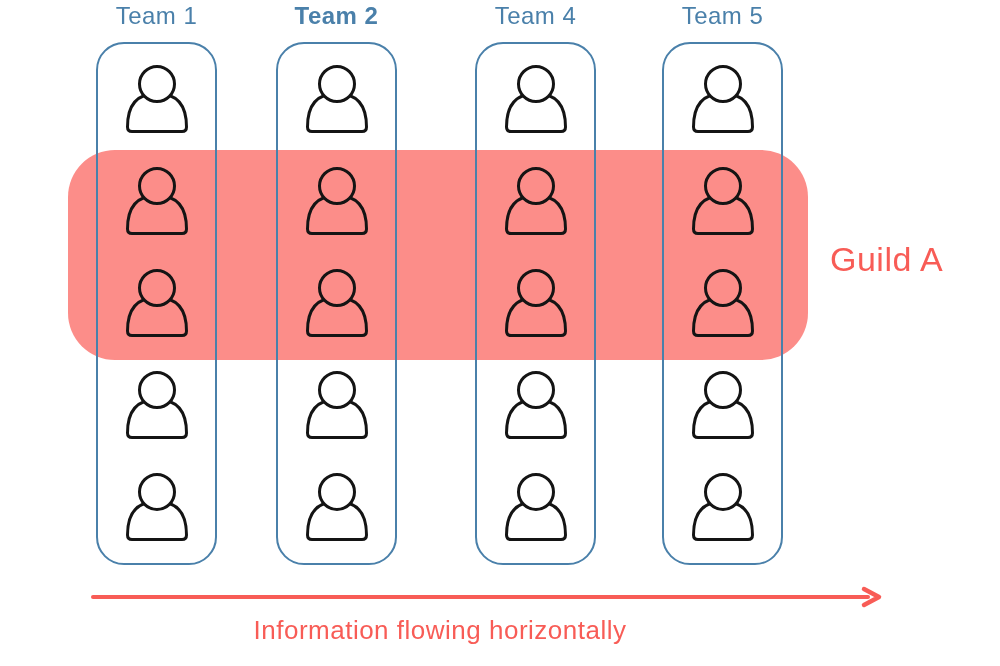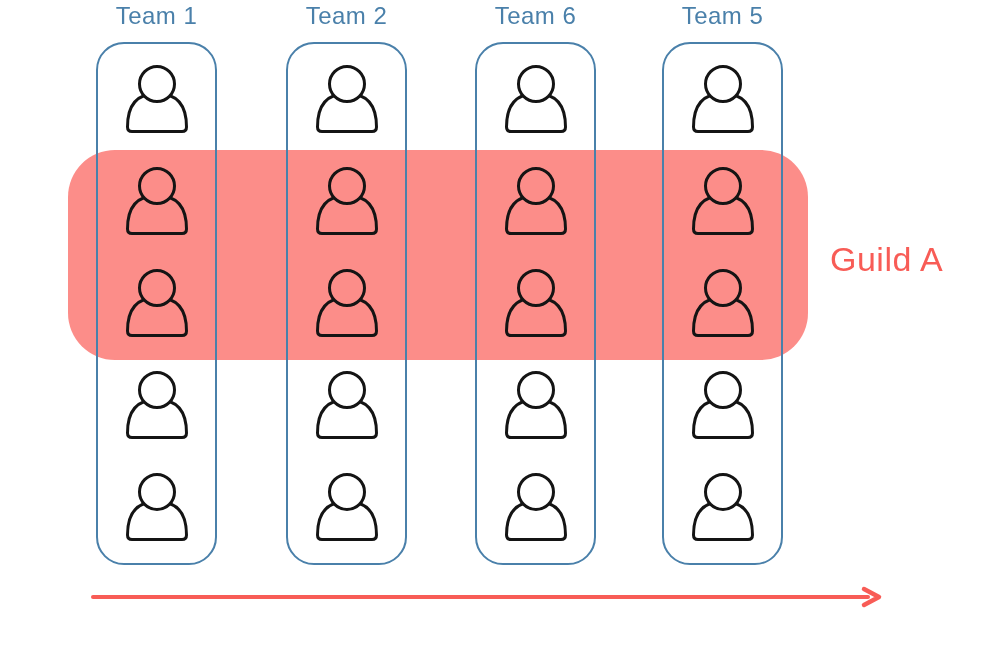--- a/index.html
+++ b/index.html
@@ -39,21 +39,21 @@
     white-space: nowrap;
   }
   
   .team-column {
     position: absolute;
     top: 2px;
     width: 121px;
     z-index: 1;
   }
   .team-column.c0 { left: 96px; }
-  .team-column.c1 { left: 286px; }
+  .team-column.c1 { left: 276px; font-weight: bold; }
   .team-column.c2 { left: 475px; }
   .team-column.c3 { left: 662px; }
   .team-label {
     text-align: center;
     font-size: 24px;
     letter-spacing: 0.5px;
     line-height: 28px;
     color: var(--team-outline, #4a80aa);
     margin-bottom: 12px;
     white-space: nowrap;
@@ -159,21 +159,21 @@
         <svg class="person" viewBox="0 0 62 68" style="color: rgb(20, 20, 20);">
     <use href="#person-symbol"></use>
   </svg>
         <svg class="person" viewBox="0 0 62 68" style="color: rgb(20, 20, 20);">
     <use href="#person-symbol"></use>
   </svg>
       </div>
   </div>
 
   <div class="team-column c2">
-    <div class="team-label">Team 6</div>
+    <div class="team-label">Team 4</div>
     <div class="team-box member-list">
         <svg class="person" viewBox="0 0 62 68" style="color: rgb(20, 20, 20);">
     <use href="#person-symbol"></use>
   </svg>
         <svg class="person" viewBox="0 0 62 68" style="color: rgb(20, 20, 20);">
     <use href="#person-symbol"></use>
   </svg>
         <svg class="person" viewBox="0 0 62 68" style="color: rgb(20, 20, 20);">
     <use href="#person-symbol"></use>
   </svg>
@@ -207,14 +207,15 @@
       </div>
   </div>
 
   <div class="guild-label">Guild A</div>
 
   <svg class="flow-arrow" width="798" height="24" viewBox="0 0 798 24">
     <line x1="3" y1="12" x2="778" y2="12" stroke="var(--accent, #f85c56)" stroke-width="4" stroke-linecap="round"></line>
     <path d="M 774,4 L 789,12 L 774,20" fill="none" stroke="var(--accent, #f85c56)" stroke-width="4.5" stroke-linecap="round" stroke-linejoin="round"></path>
   </svg>
 
+  <div class="flow-caption">Information flowing horizontally</div>
 
 </div>
 
 </body></html>

